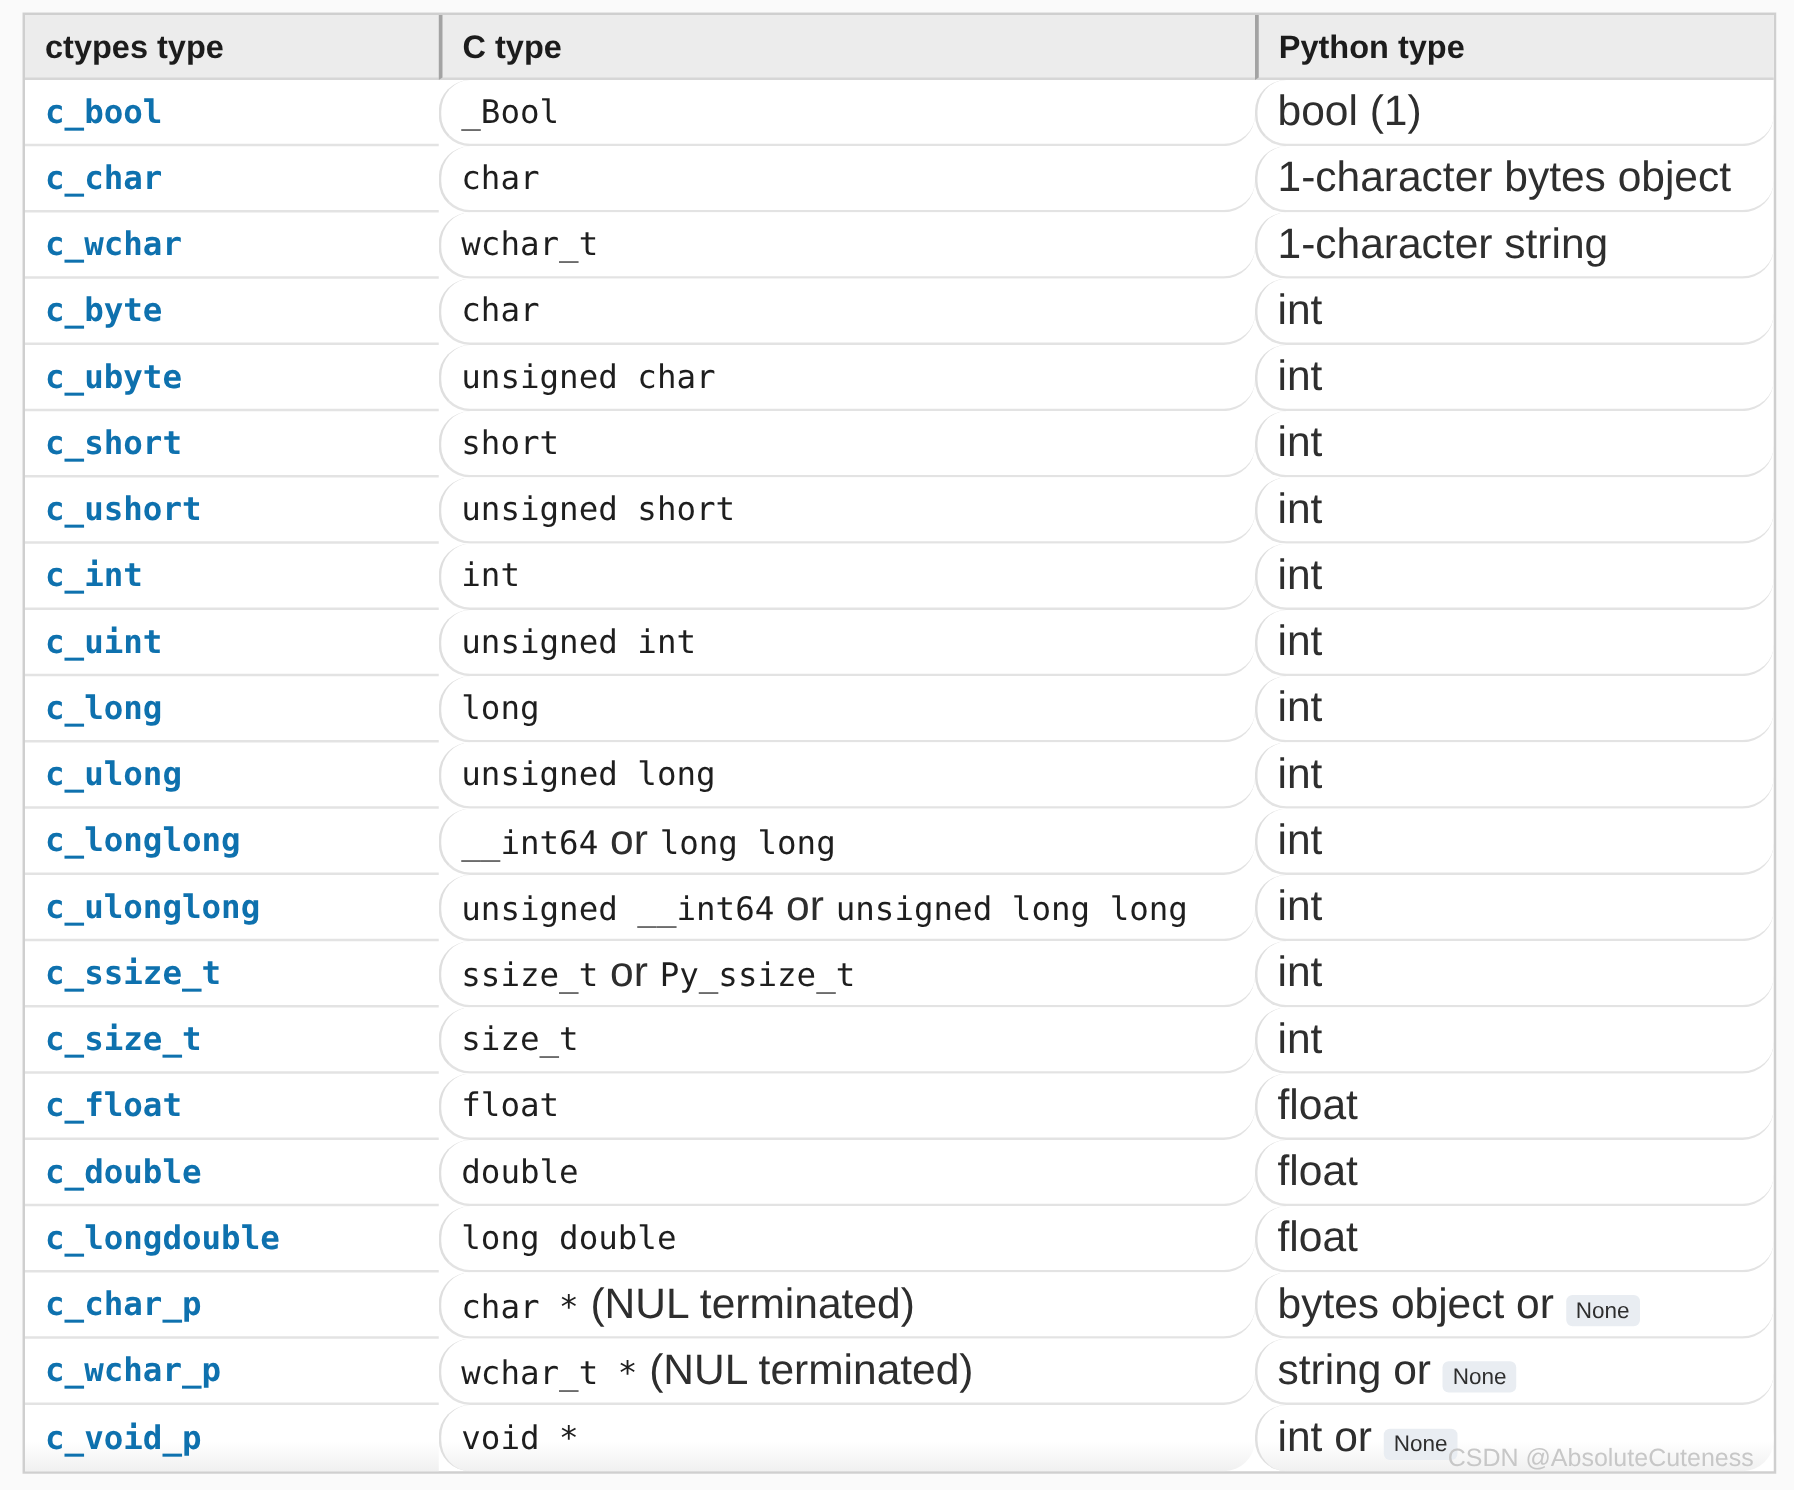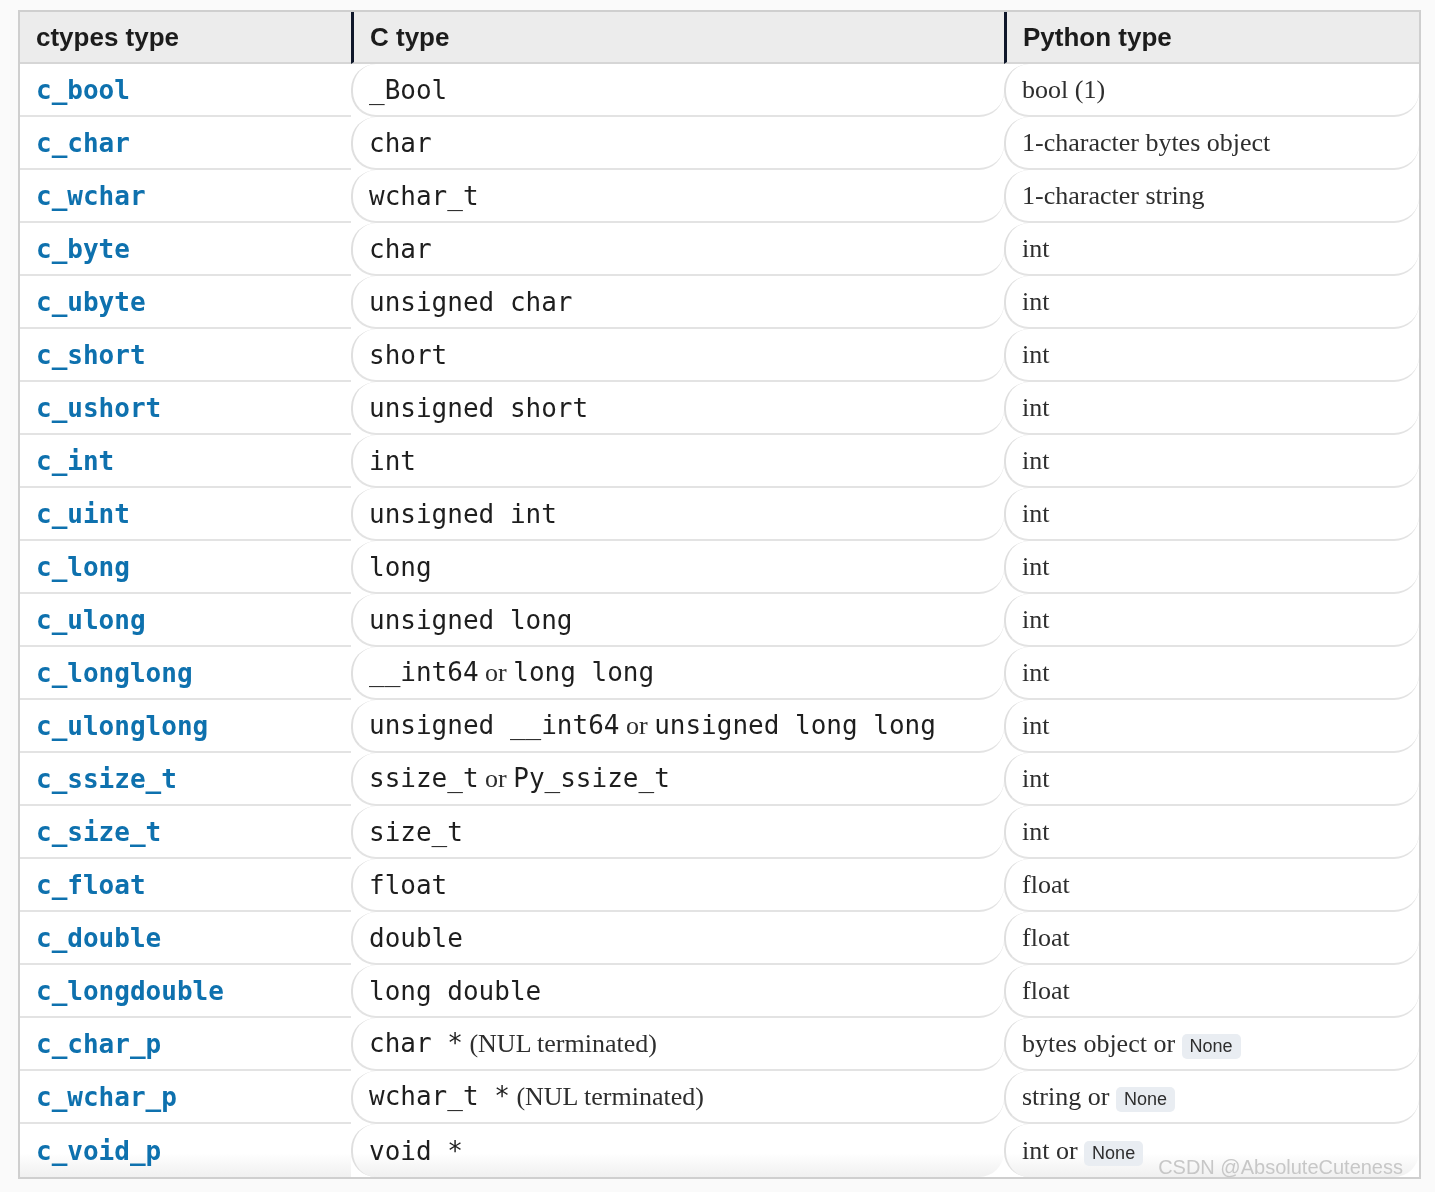--- a/index.html
+++ b/index.html
@@ -32,21 +32,21 @@
     white-space: nowrap;
   }
   th:first-child, td:first-child { }
   th {
     height: 52px;
     background: var(--header-bg, #ececec);
     font: 700 26px "Liberation Sans", sans-serif;
     color: #1c1c1c;
     border-bottom: 2px solid #d6d6d6;
   }
-  th + th { border-left: 3px solid #0f172a; }
+  th + th { border-left: 3px solid #a3a3a3; }
   td {
     height: 53px;
     border-bottom: 2px solid #e3e3e3;
   }
   td + td { border-left: 2px solid #dfdfdf; border-radius: 25px; }
   tbody tr:last-child td { border-bottom: none; }
   tbody tr:last-child td {
     background: linear-gradient(180deg, #ffffff 55%, #f0f0f0 100%);
   }
   .seg-link {
@@ -55,22 +55,22 @@
     color: var(--link-color, #0e71ae);
     cursor: pointer;
     font-weight: bold;
   }
   .seg-code {
     font-family: "DejaVu Sans Mono", monospace;
     font-size: 26px;
     color: #1e1e1e;
   }
   .seg-plain {
-    font-family: Liberation Serif, serif;
-    font-size: 26px;
+    font-family: Liberation Sans, sans-serif;
+    font-size: 34px;
     color: #2e2e2e;
   }
   .seg-pill {
     font-family: "Liberation Sans", sans-serif;
     font-size: 18px;
     color: #2e2e2e;
     background: var(--pill-bg, #e9edf2);
     border-radius: 5px;
     padding: 2px 8px 3px 8px;
   }

